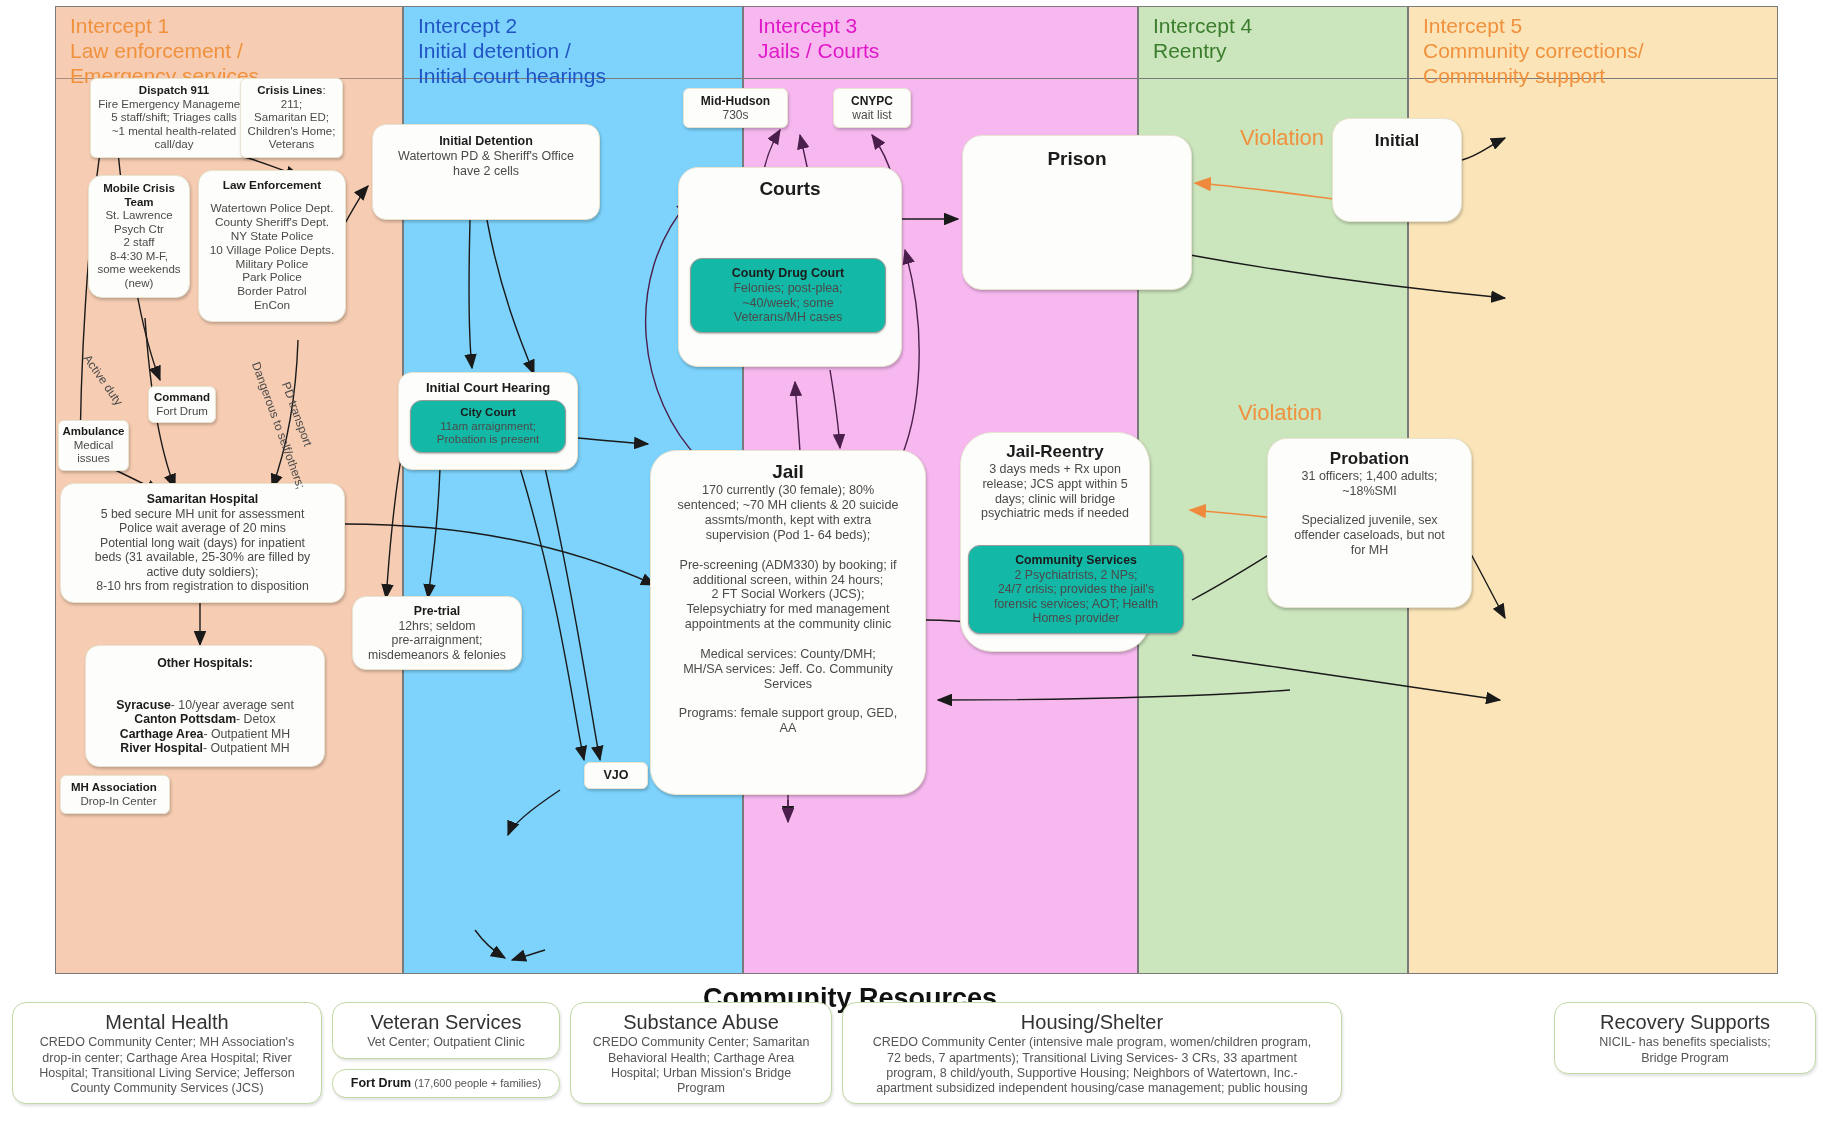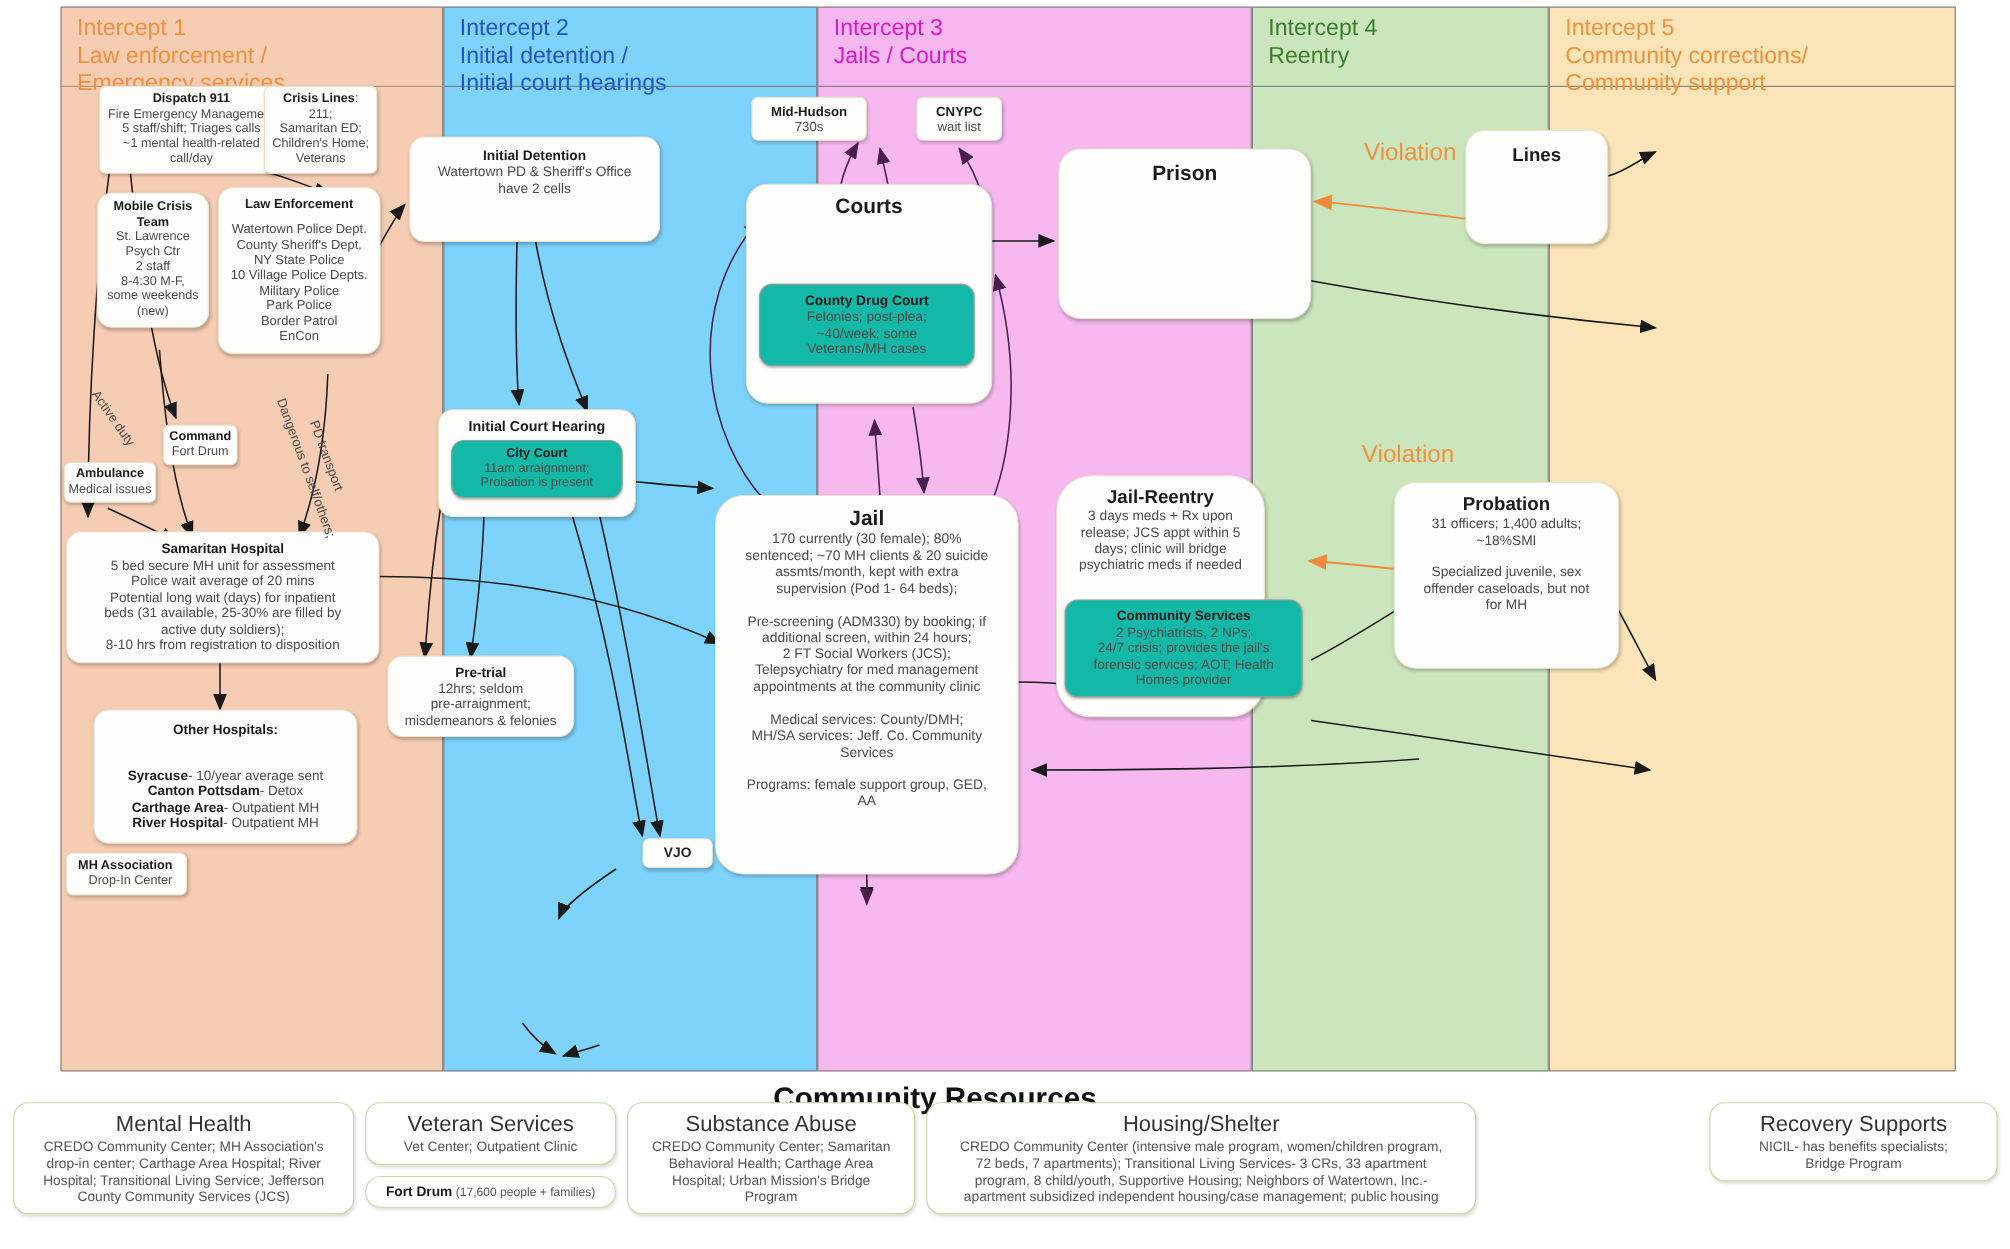--- a/index.html
+++ b/index.html
@@ -214,21 +214,21 @@
 Park Police
 Border Patrol
 EnCon</span>
   </div>
 
   <div class="node sq" style="left:148px;top:386px;width:68px;padding:4px 3px;font-size:11.5px;">
     <span class="ttl">Command</span>
     <span class="body">Fort Drum</span>
   </div>
 
-  <div class="node sq" style="left:58px;top:420px;width:84px;padding:4px 3px;font-size:11.5px;">
+  <div class="node sq" style="left:58px;top:420px;width:71px;padding:4px 3px;font-size:11.5px;">
     <span class="ttl">Ambulance</span>
     <span class="body">Medical issues</span>
   </div>
 
   <div class="node" style="left:60px;top:483px;width:285px;padding:8px 4px;font-size:12.3px;">
     <span class="ttl">Samaritan Hospital</span>
     <span class="body" style="white-space:pre-line">5 bed secure MH unit for assessment
 Police wait average of 20 mins
 Potential long wait (days) for inpatient
 beds (31 available, 25-30% are filled by
@@ -330,21 +330,21 @@
   </div>
   <div class="inner" style="left:968px;top:545px;width:216px;padding:7px 5px;font-size:12.3px;">
     <span class="ttl">Community Services</span>
     <span class="body" style="white-space:pre-line">2 Psychiatrists, 2 NPs;
 24/7 crisis; provides the jail's
 forensic services; AOT; Health
 Homes provider</span>
   </div>
 
   <div class="node" style="left:1332px;top:118px;width:130px;height:104px;padding:12px 6px;font-size:17px;border-radius:18px;">
-    <span class="ttl">Lines</span>
+    <span class="ttl">Initial</span>
   </div>
 
   <div class="node" style="left:1267px;top:438px;width:205px;height:170px;padding:10px 6px;font-size:12.5px;border-radius:20px;">
     <span class="ttl" style="font-size:17px">Probation</span>
     <span class="body" style="white-space:pre-line">31 officers; 1,400 adults;
 ~18%SMI
 
 Specialized juvenile, sex
 offender caseloads, but not
 for MH</span>

